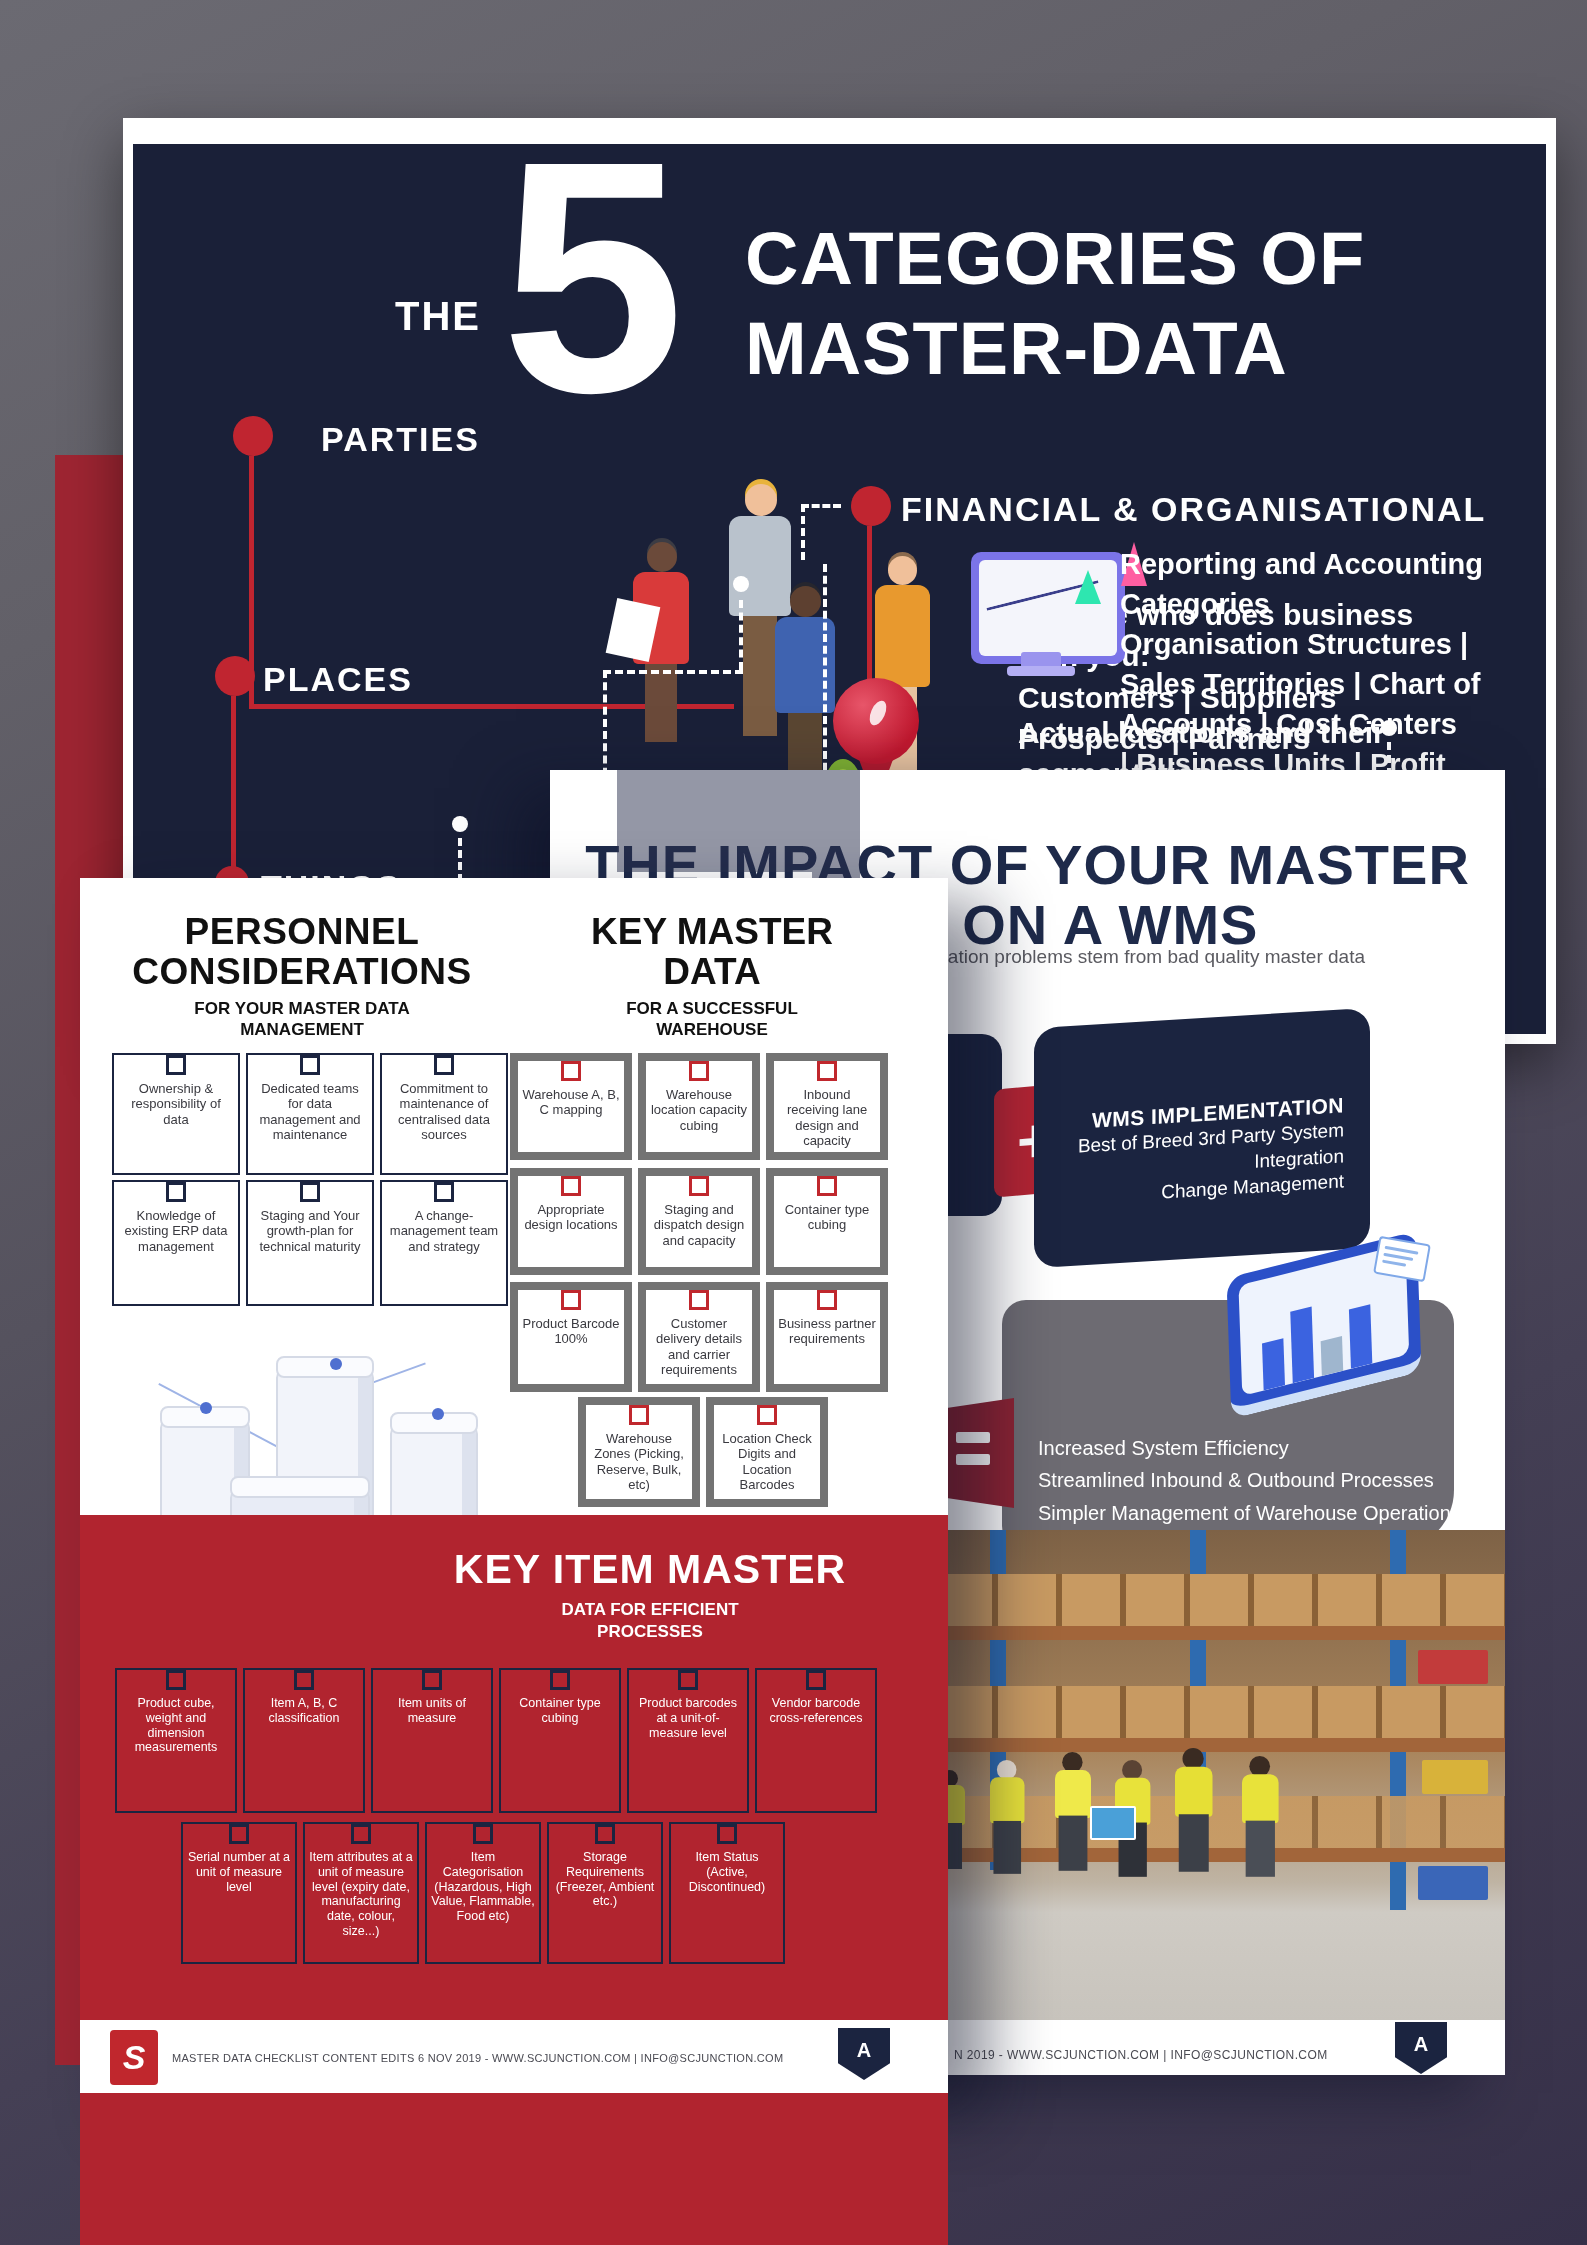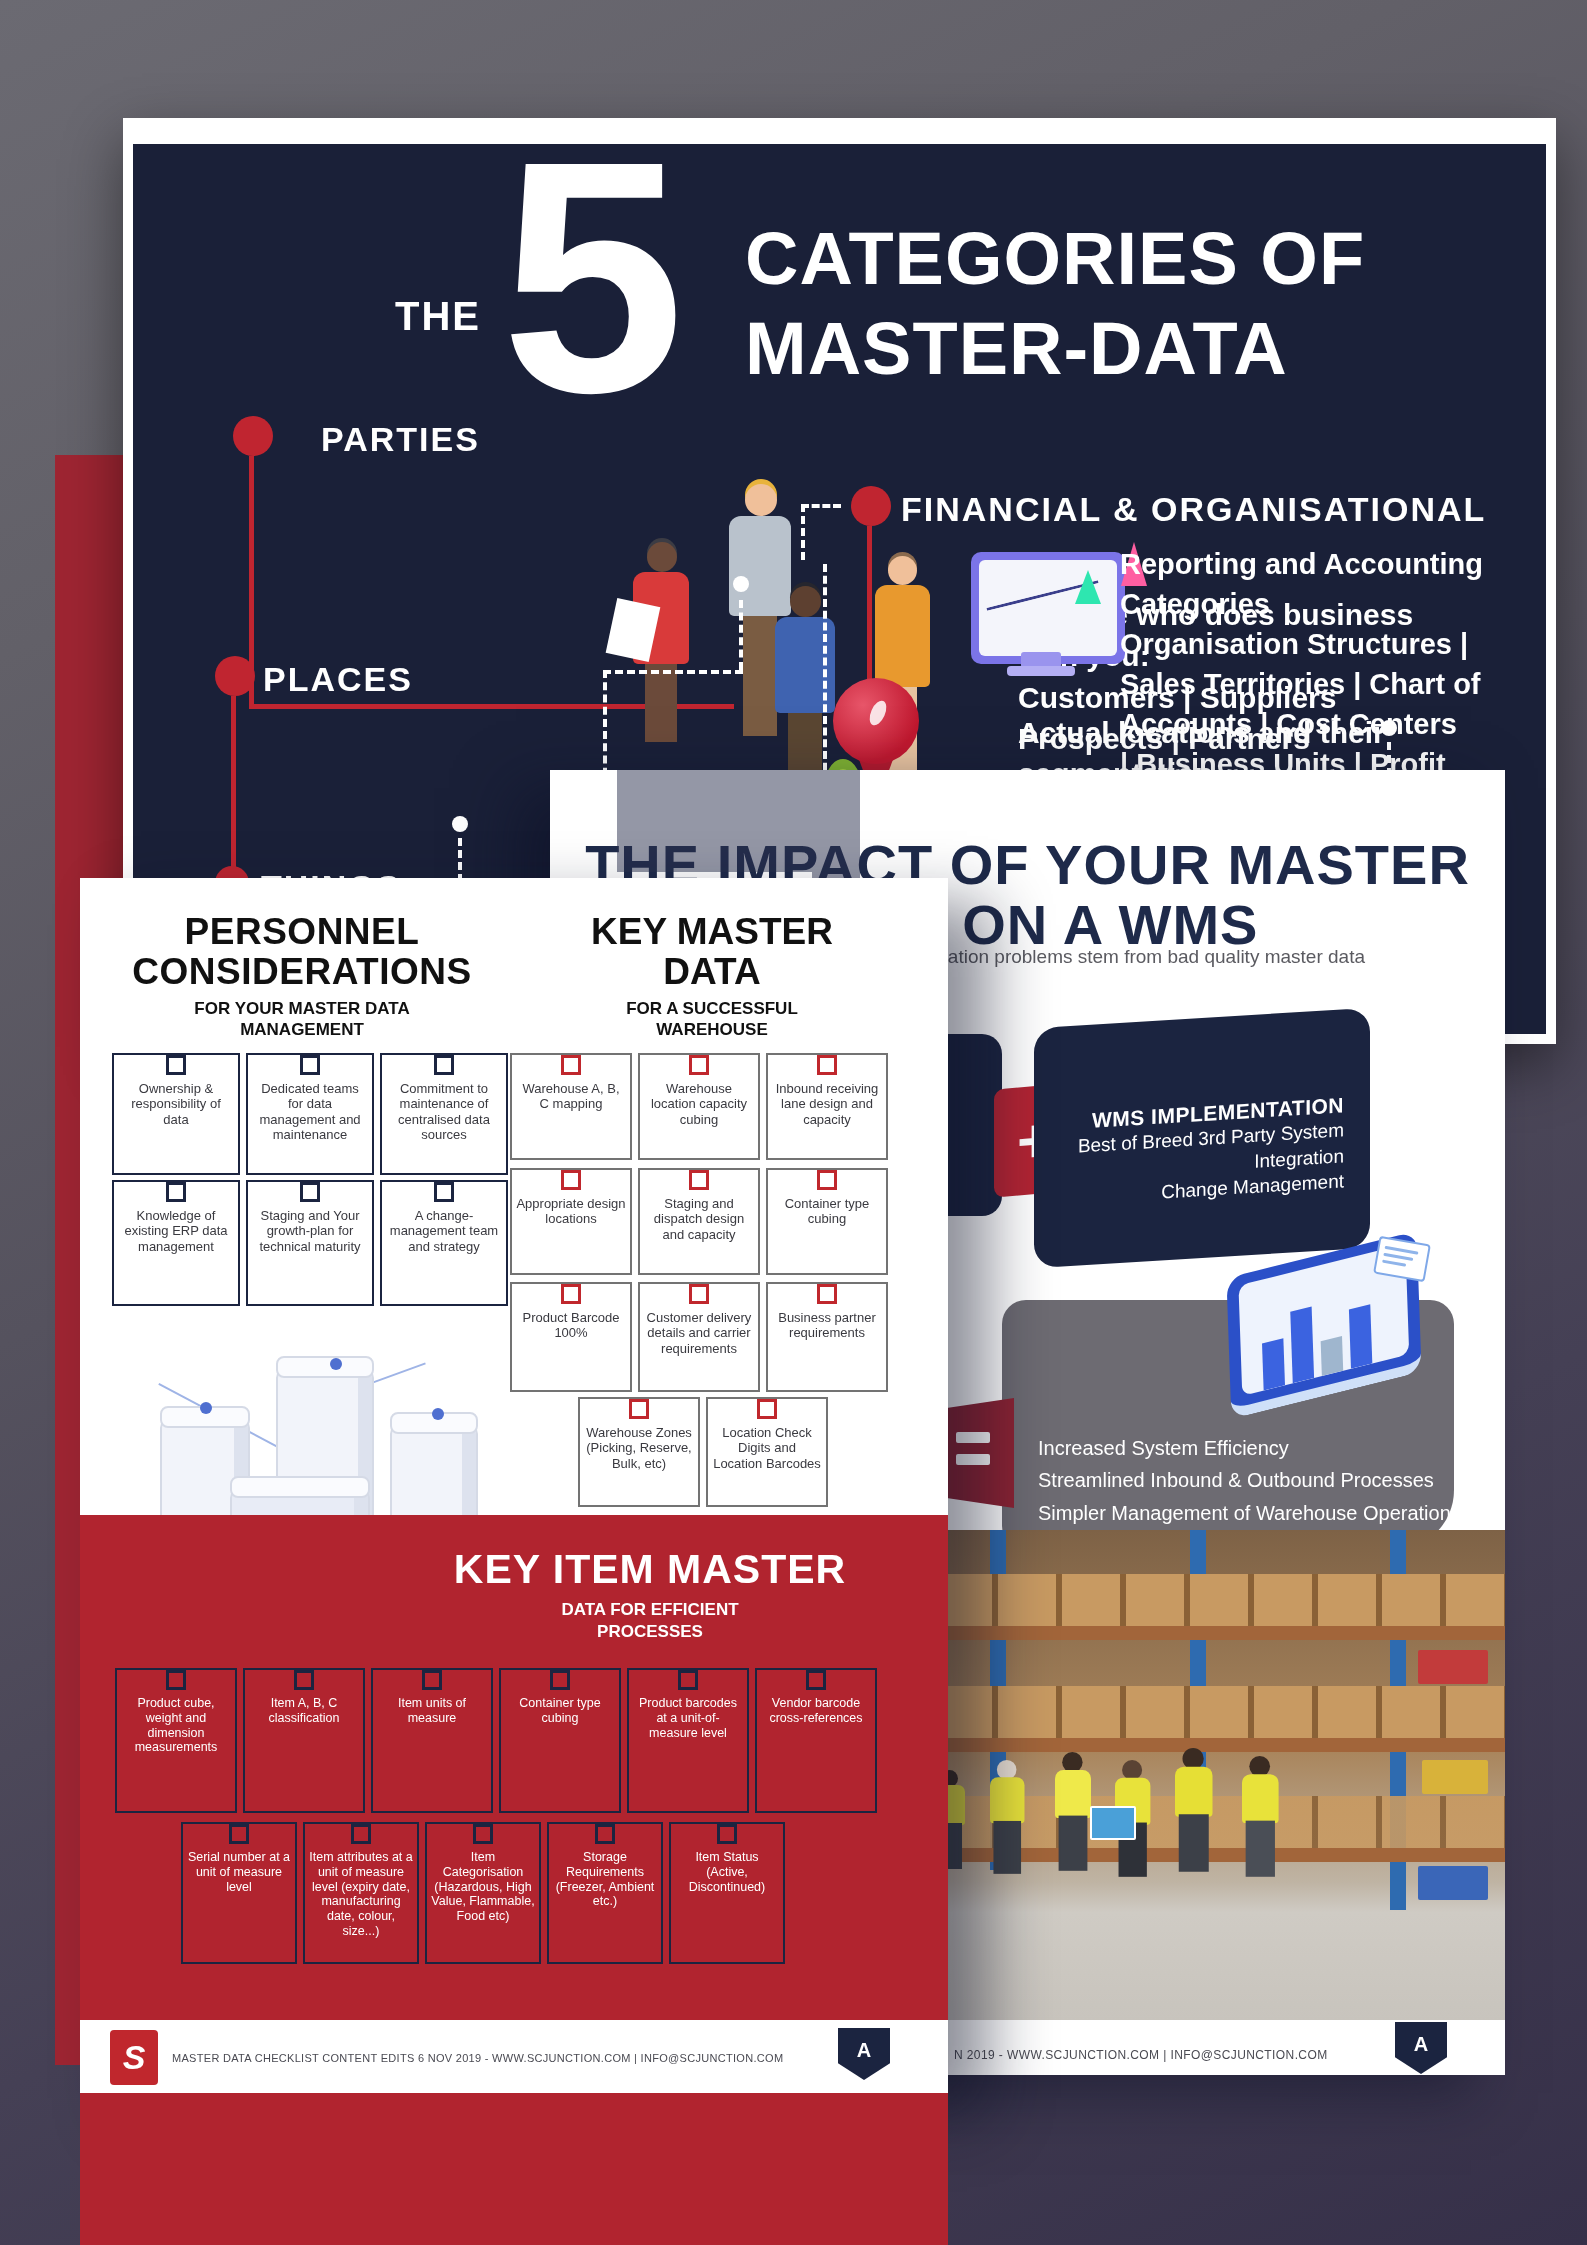--- a/index.html
+++ b/index.html
@@ -109,21 +109,21 @@
   #keymaster-head .big{font-size:37px;line-height:1.08;}
   #keymaster-head .small{font-size:17px;font-weight:700;margin-top:6px;line-height:1.25;}
   .grid-row{position:absolute;display:flex;gap:6px;}
   .cell{box-sizing:border-box;background:transparent;display:flex;flex-direction:column;align-items:center;
     padding-top:0;text-align:center;}
   .cell .cbx{width:20px;height:20px;border:3px solid;box-sizing:border-box;margin-bottom:6px;flex:none;}
   .cell .lbl{font-size:13px;line-height:1.18;font-weight:400;padding:0 4px;}
   .navy-cells .cell{border:2px solid #1b2440;width:128px;}
   .navy-cells .cbx{border-color:#1b2440;}
   .navy-cells .lbl{color:#3a3a40;}
-  .red-cells .cell{border:2px solid #737373;width:122px;}
+  .red-cells .cell{border:8px solid #737373;width:122px;}
   .red-cells .cbx{border-color:#c0272d;}
   .red-cells .lbl{color:#3a3a40;}
   #pgrid-r1{left:32px;top:175px;} #pgrid-r1 .cell{height:122px;}
   #pgrid-r2{left:32px;top:302px;} #pgrid-r2 .cell{height:126px;}
   #kgrid-r1{left:430px;top:175px;} #kgrid-r1 .cell{height:107px;}
   #kgrid-r2{left:430px;top:290px;} #kgrid-r2 .cell{height:107px;}
   #kgrid-r3{left:430px;top:404px;} #kgrid-r3 .cell{height:110px;}
   #kgrid-r4{left:498px;top:519px;} #kgrid-r4 .cell{height:110px;}
   #red-band{left:0;top:637px;width:868px;height:1142px;background:#b1242f;}
   #keyitem-head{left:330px;top:668px;width:480px;text-align:center;color:#fff;}

